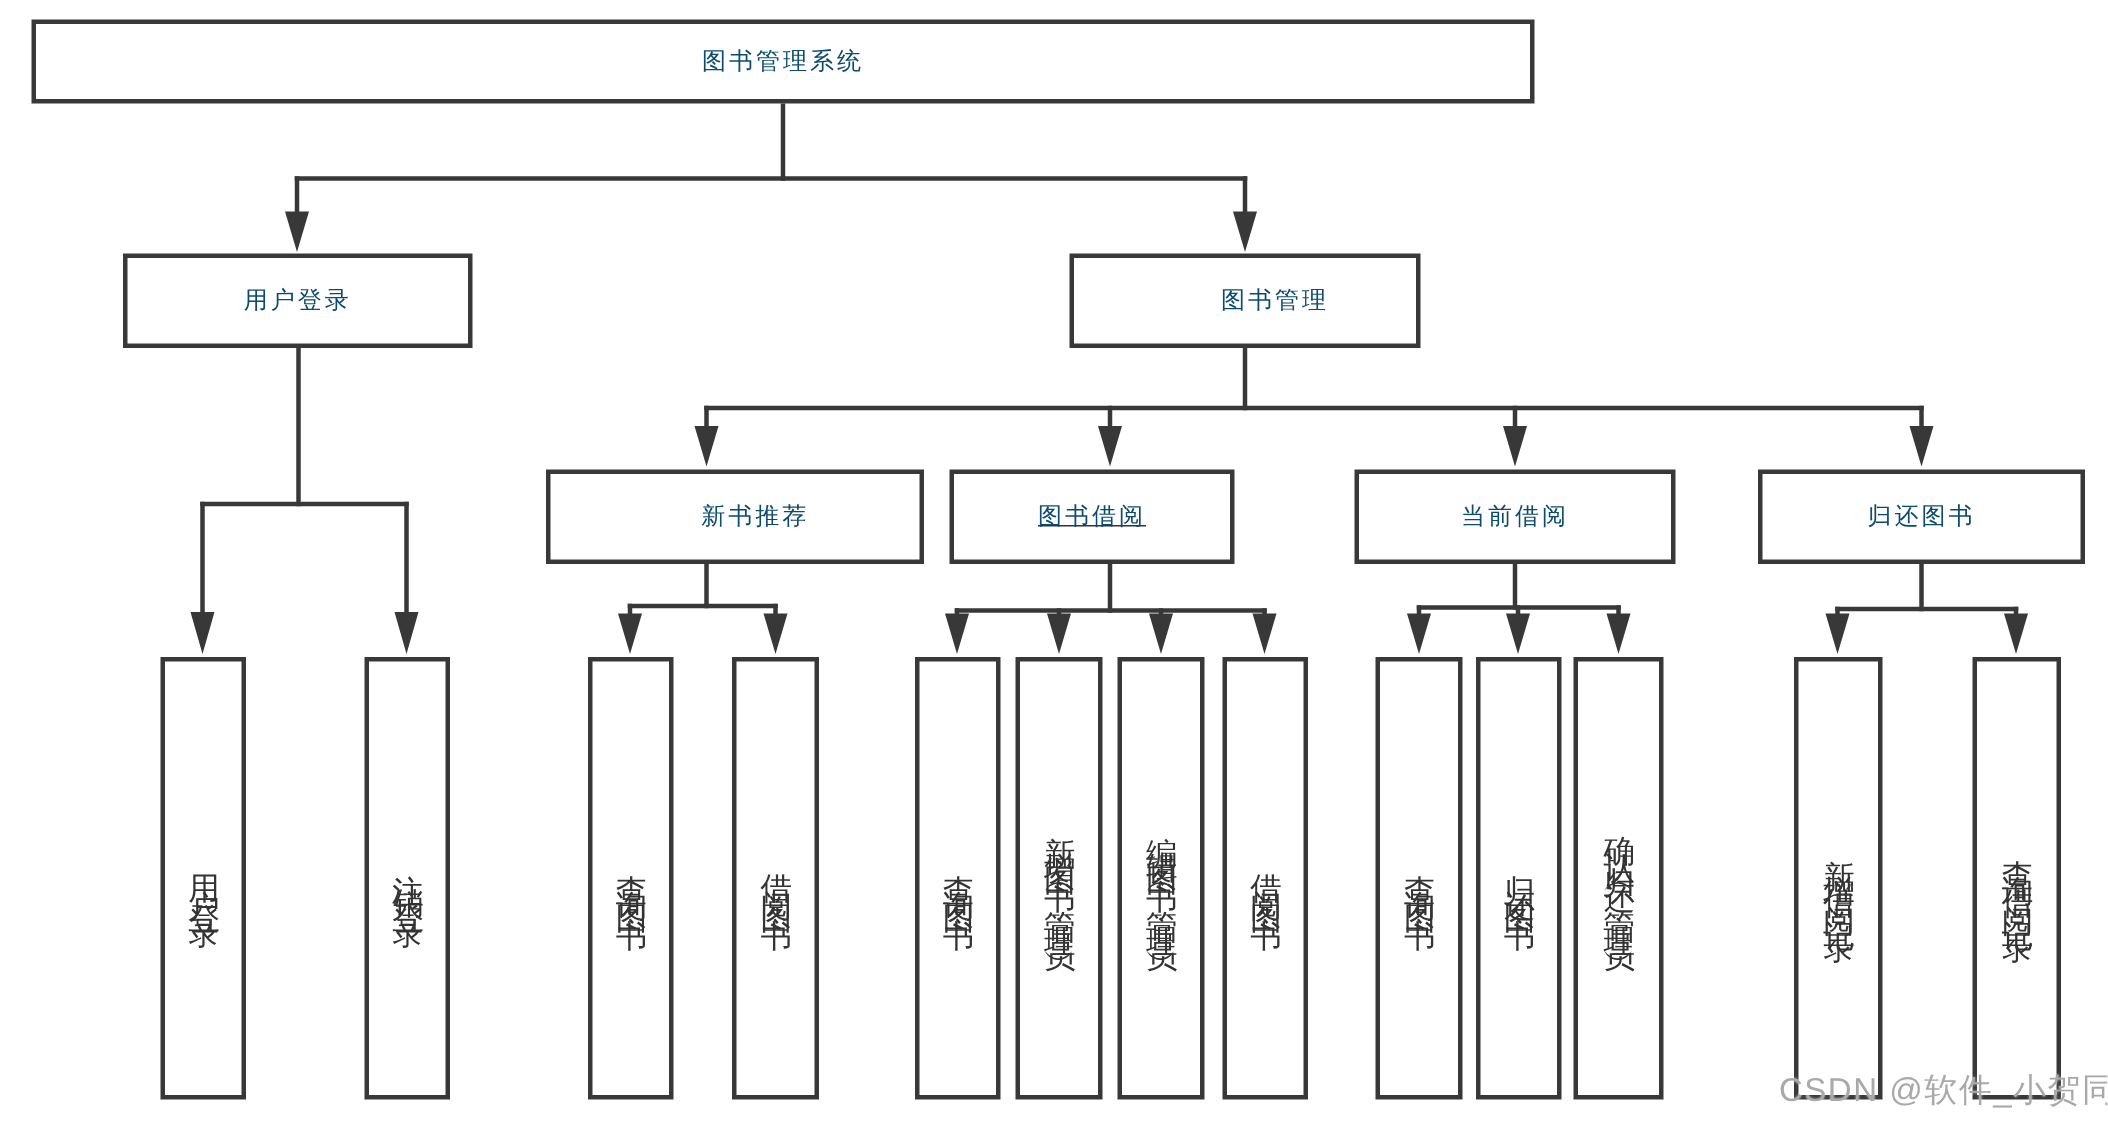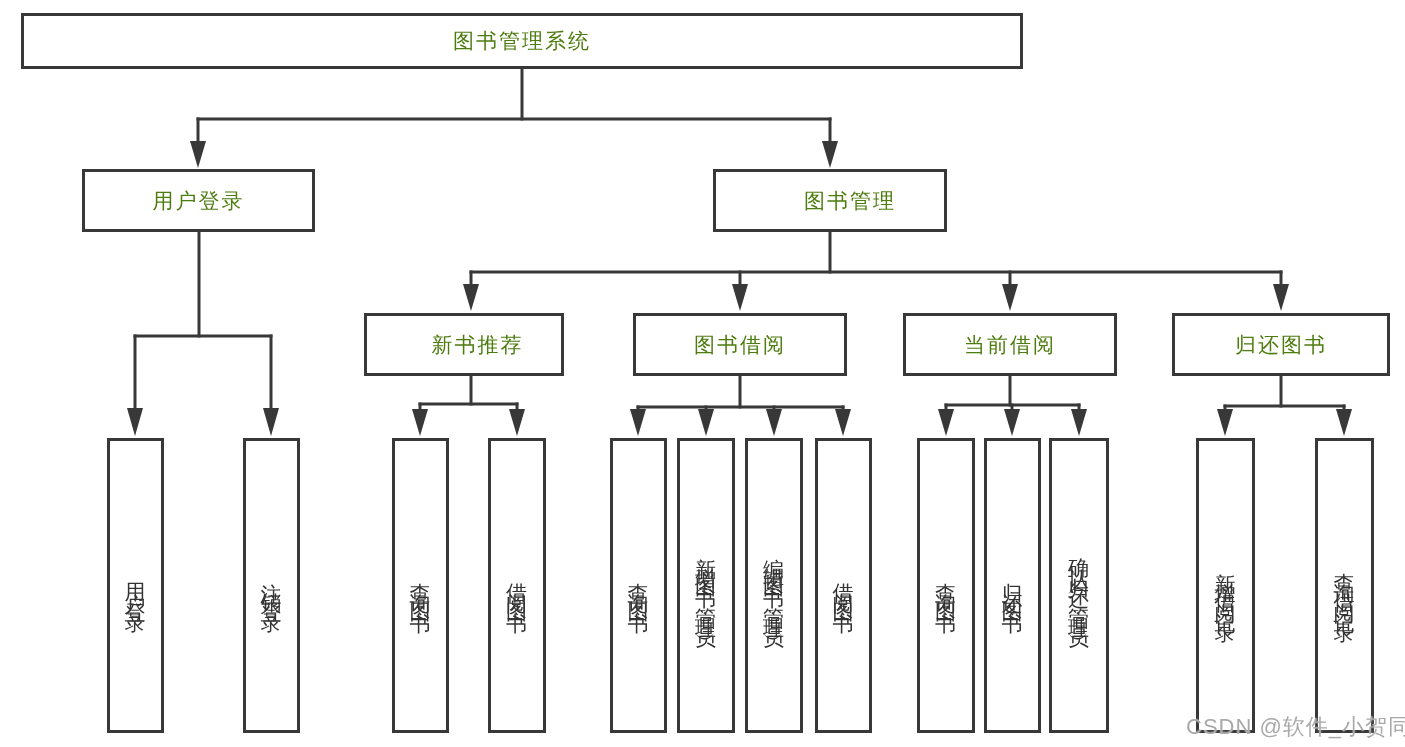--- a/index.html
+++ b/index.html
@@ -16,23 +16,23 @@
     position: absolute;
     box-sizing: border-box;
     border: 3px solid #383838;
     background: #ffffff;
     display: flex;
     align-items: center;
     justify-content: center;
     color: #333333;
   }
   .hlabel {
-    font-size: 21px;
+    font-size: 16px;
     letter-spacing: 2px;
-    color: #4d7c0f;
+    color: #0c4a6e;
     white-space: nowrap;
   }
   .leaf .vlabel {
     writing-mode: vertical-rl;
     text-orientation: mixed;
     font-size: 21px;
     line-height: 1;
     letter-spacing: 10px;
     color: #333333;
     white-space: nowrap;
@@ -124,24 +124,24 @@
     <span class="hlabel">图书管理系统</span>
   </div>
 
   <div class="box" style="left:82px; top:169px; width:233px; height:63px;">
     <span class="hlabel">用户登录</span>
   </div>
   <div class="box" style="left:713px; top:169px; width:234px; height:63px;padding-left:40px;">
     <span class="hlabel">图书管理</span>
   </div>
 
-  <div class="box" style="left:364px; top:313px; width:200px; height:63px;padding-left:27px;">
+  <div class="box" style="left:364px; top:313px; width:252px; height:63px;padding-left:27px;">
     <span class="hlabel">新书推荐</span>
   </div>
-  <div class="box" style="left:633px; top:313px; width:214px; height:63px;">
+  <div class="box" style="left:633px; top:313px; width:190px; height:63px;text-decoration:underline;">
     <span class="hlabel">图书借阅</span>
   </div>
   <div class="box" style="left:903px; top:313px; width:214px; height:63px;justify-content:center;">
     <span class="hlabel">当前借阅</span>
   </div>
   <div class="box" style="left:1172px; top:313px; width:218px; height:63px;">
     <span class="hlabel">归还图书</span>
   </div>
 
   <div class="box leaf" style="left:107px; top:438px; width:57px; height:295px;">

